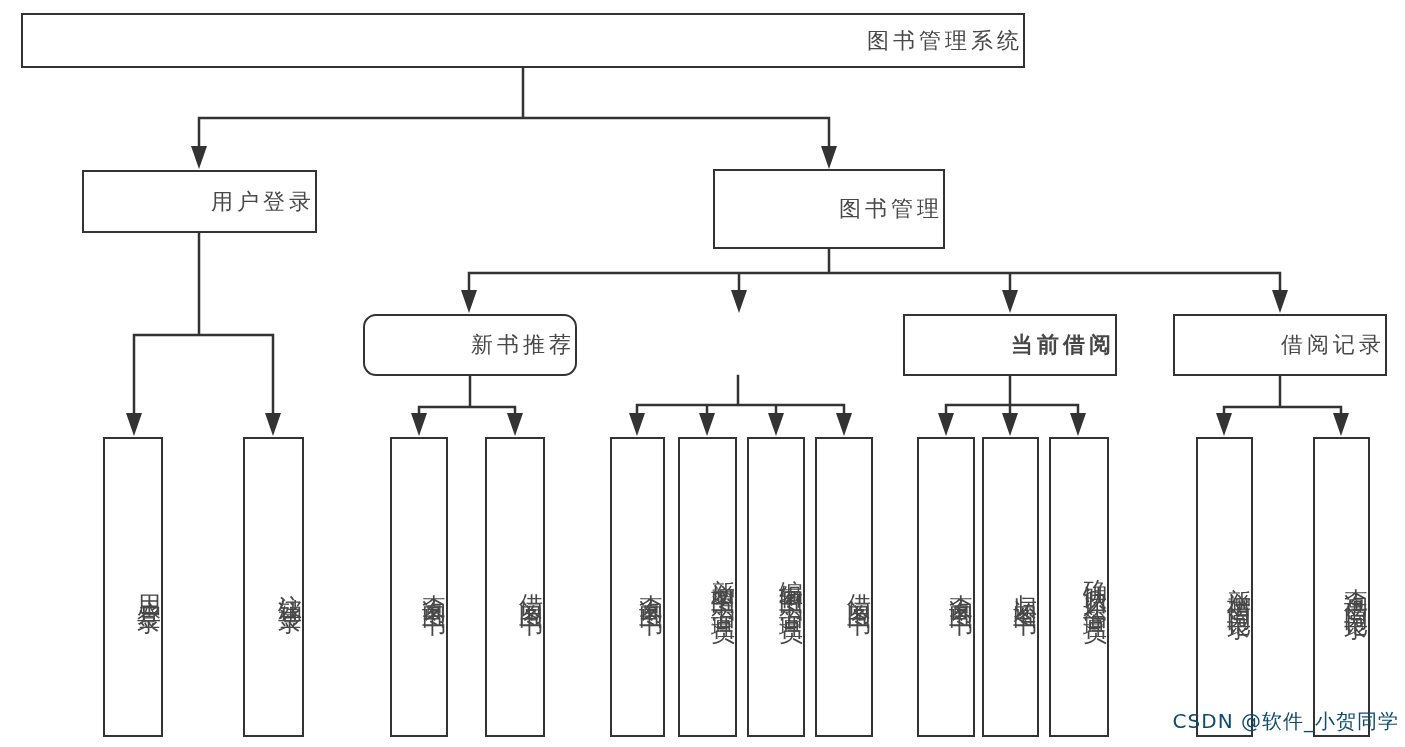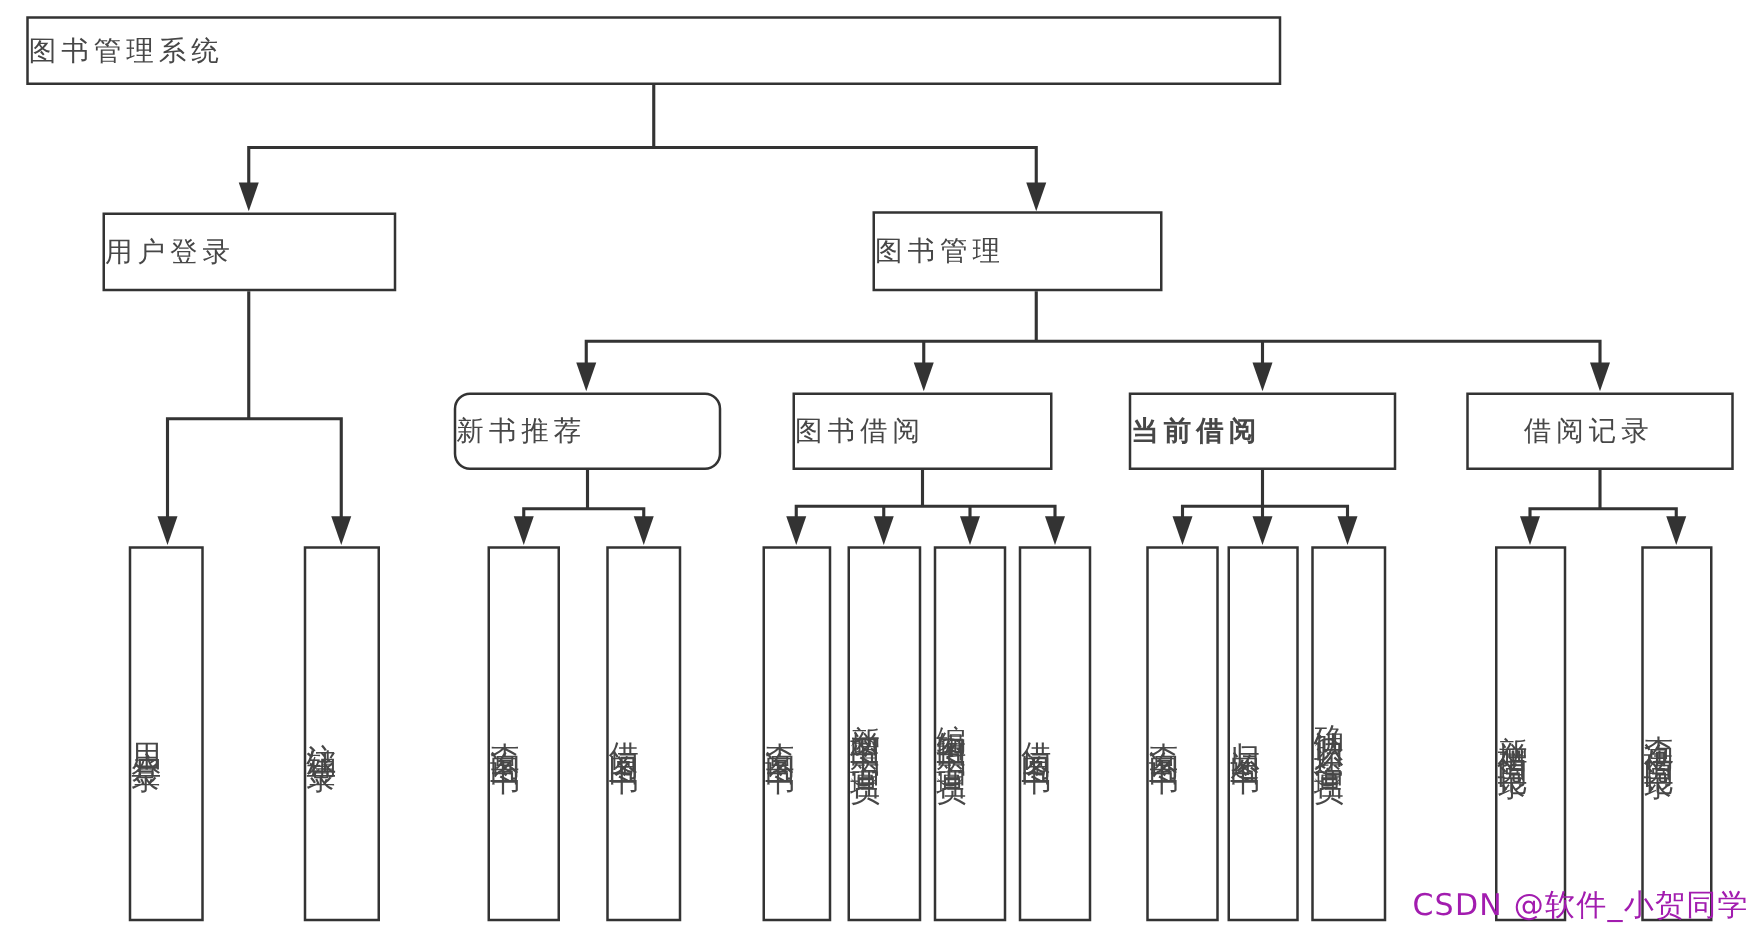--- a/index.html
+++ b/index.html
@@ -3,33 +3,33 @@
 <meta charset="utf-8">
 <style>
   html,body{margin:0;padding:0;background:#fff;}
   .stage{
     position:relative;width:1405px;height:747px;background:#fff;overflow:hidden;
     font-family:"DejaVu Sans","Liberation Sans",sans-serif;
   }
   svg.connectors{position:absolute;left:0;top:0;pointer-events:none;}
   .hbox,.vbox{
     position:absolute;background:#fff;border:2.5px solid #333;
-    box-sizing:border-box;display:flex;align-items:center;justify-content:flex-start;
+    box-sizing:border-box;display:flex;align-items:center;justify-content:flex-end;
     color:#474747;
   }
   .hbox span{font-size:22px;letter-spacing:4px;white-space:nowrap;}
   .vbox .vtext{
     writing-mode:vertical-rl;text-orientation:mixed;
     font-size:24px;letter-spacing:6px;line-height:1;white-space:nowrap;
   }
   
   #n-root{left:21px;top:13px;width:1004px;height:55px;}
   
   #n-user-login{left:82px;top:170px;width:235px;height:63px;}
-  #n-book-mgmt{left:698px;top:169px;width:232px;height:64px;}
+  #n-book-mgmt{left:713px;top:169px;width:232px;height:80px;}
   
   #n-new-book-rec{left:363px;top:314px;width:214px;height:62px;border-radius:13px;}
   #n-book-borrow{left:634px;top:314px;width:208px;height:62px;}
   #n-current-borrow{left:903px;top:314px;width:214px;height:62px;font-weight:bold;}
   #n-borrow-records{left:1173px;top:314px;width:214px;height:62px;padding-left:44px;}
   
   .vbox{top:437px;height:300px;}
   #n-leaf-user-login{left:103px;width:60px;}
   #n-leaf-logout{left:243px;width:61px;}
   #n-nbr-query{left:390px;width:58px;}
@@ -37,21 +37,21 @@
   #n-bb-query{left:610px;width:55px;}
   #n-bb-add{left:678px;width:59px;}
   #n-bb-edit{left:747px;width:58px;}
   #n-bb-borrow{left:815px;width:58px;}
   #n-cb-query{left:917px;width:58px;}
   #n-cb-return{left:982px;width:57px;}
   #n-cb-confirm{left:1049px;width:60px;}
   #n-br-add{left:1196px;width:57px;}
   #n-br-query{left:1313px;width:57px;}
   .watermark{
-    position:absolute;right:6px;top:708px;font-size:24px;color:#a21caf;
+    position:absolute;right:6px;top:708px;font-size:20px;color:#0c4a6e;
     letter-spacing:1px;z-index:5;white-space:nowrap;
   }
 </style>
 </head>
 <body>
 
 <div class="stage">
 
   <svg class="connectors" width="1405" height="747" viewBox="0 0 1405 747" aria-hidden="true">
     <path fill="none" stroke="#333" stroke-width="2.5" stroke-linecap="square" d="
@@ -91,23 +91,20 @@
 
   <div class="hbox" id="n-user-login">
     <span>用户登录</span>
   </div>
   <div class="hbox" id="n-book-mgmt">
     <span>图书管理</span>
   </div>
 
   <div class="hbox" id="n-new-book-rec">
     <span>新书推荐</span>
-  </div>
-  <div class="hbox" id="n-book-borrow">
-    <span>图书借阅</span>
   </div>
   <div class="hbox" id="n-current-borrow">
     <span>当前借阅</span>
   </div>
   <div class="hbox" id="n-borrow-records">
     <span>借阅记录</span>
   </div>
 
   <div class="vbox" id="n-leaf-user-login">
     <span class="vtext">用户登录</span>

